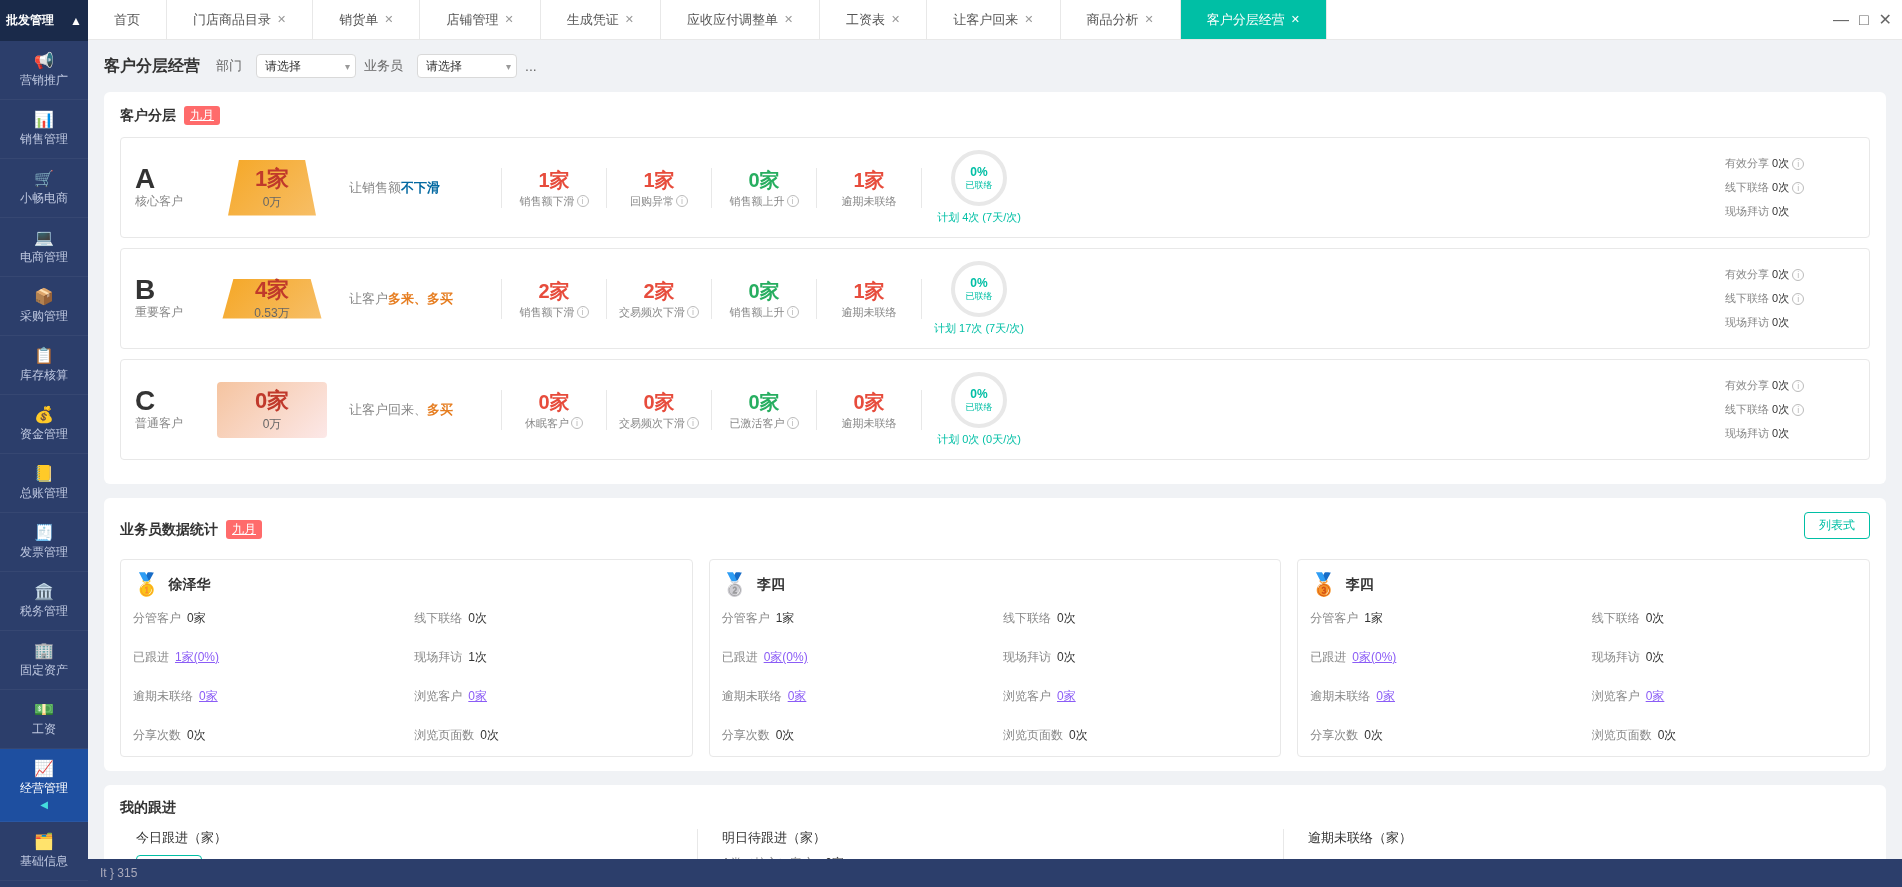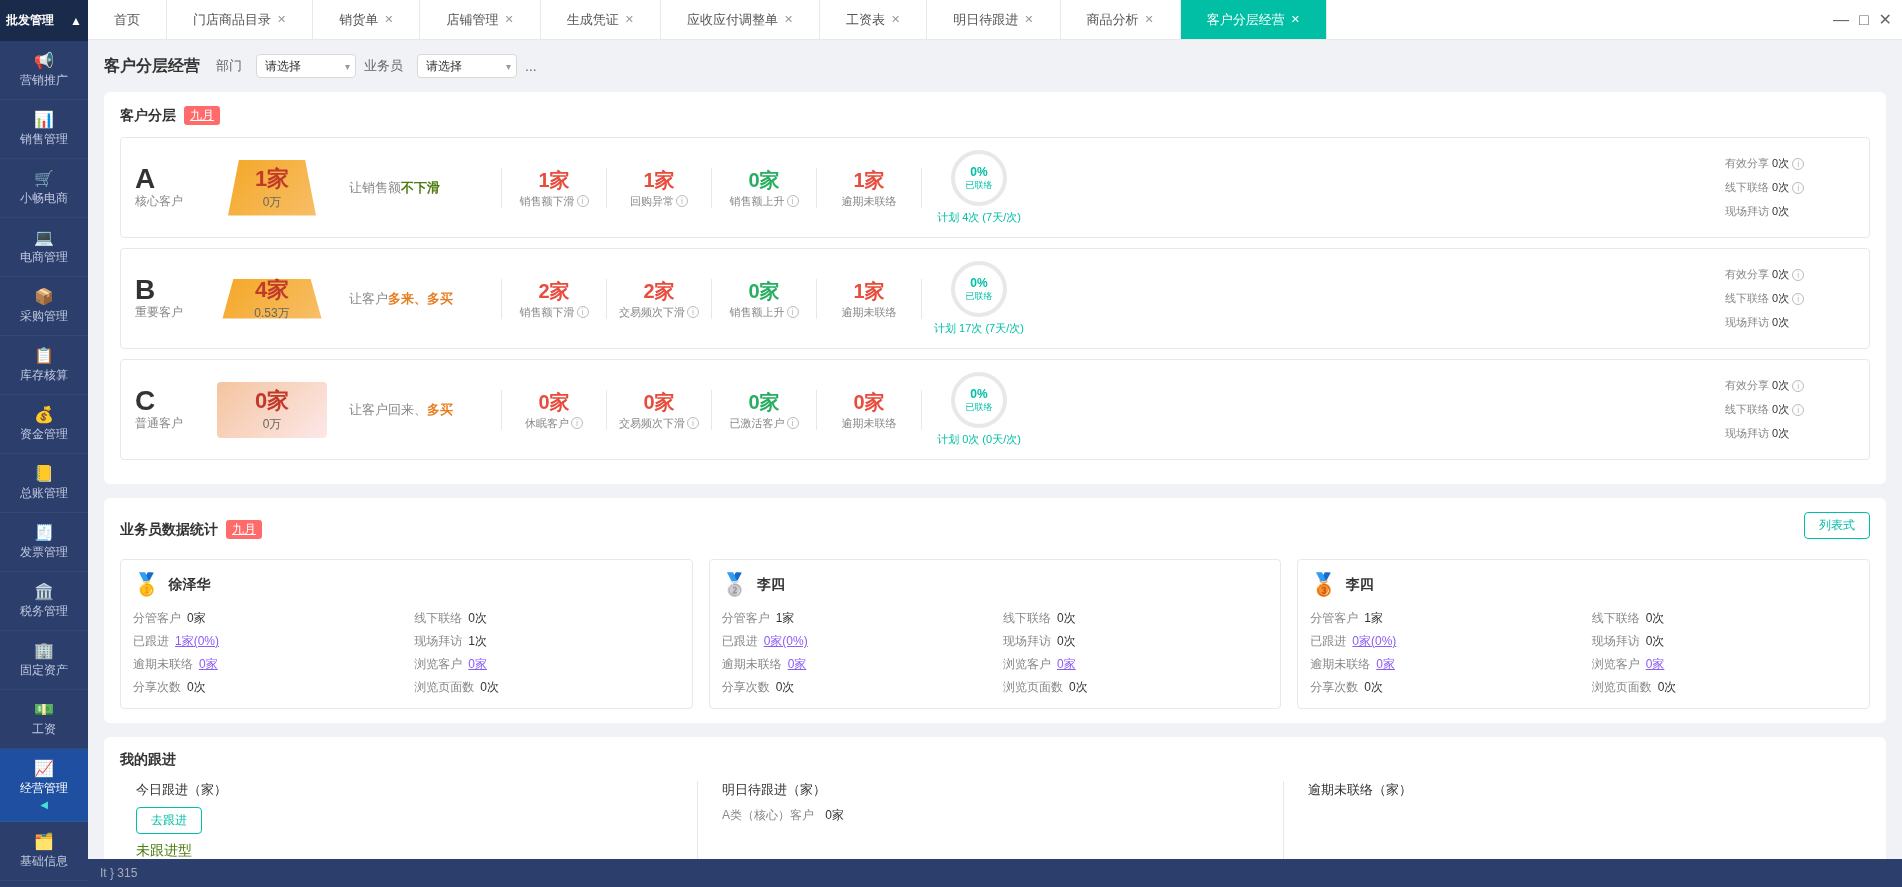--- a/index.html
+++ b/index.html
@@ -193,21 +193,21 @@
     .tier-sub {
       font-size: 12px;
       color: #666;
     }
     .tier-suggestion {
       width: 140px;
       flex-shrink: 0;
       font-size: 13px;
       color: #888;
     }
-    .tier-suggestion .highlight-red { color: #4d7c0f; font-weight: bold; }
+    .tier-suggestion .highlight-red { color: #0369a1; font-weight: bold; }
     .tier-suggestion .highlight-orange { color: #e67e22; font-weight: bold; }
     .tier-divider {
       width: 1px;
       height: 40px;
       background: #e8e8e8;
       flex-shrink: 0;
     }
     .tier-stat {
       display: flex;
       flex-direction: column;
@@ -305,21 +305,21 @@
       font-size: 22px;
     }
     .person-name {
       font-size: 14px;
       font-weight: bold;
       color: #333;
     }
     .person-stats {
       display: grid;
       grid-template-columns: 1fr 1fr;
-      gap: 6px 16px;
+      gap: 22px 16px;
       font-size: 12px;
     }
     .person-stat-row {
       display: flex;
       align-items: center;
       gap: 6px;
     }
     .person-stat-label { color: #888; white-space: nowrap; }
     .person-stat-value { color: #333; }
     .person-stat-value.link { color: #8b5cf6; text-decoration: underline; cursor: pointer; }
@@ -480,21 +480,21 @@
     </div>
     <div class="tab-item">
       <span>应收应付调整单</span>
       <span class="close-icon">✕</span>
     </div>
     <div class="tab-item">
       <span>工资表</span>
       <span class="close-icon">✕</span>
     </div>
     <div class="tab-item">
-      <span>明日待跟进</span>
+      <span>让客户回来</span>
       <span class="close-icon">✕</span>
     </div>
     <div class="tab-item">
       <span>商品分析</span>
       <span class="close-icon">✕</span>
     </div>
     <div class="tab-item active">
       <span>客户分层经营</span>
       <span class="close-icon">✕</span>
     </div>

